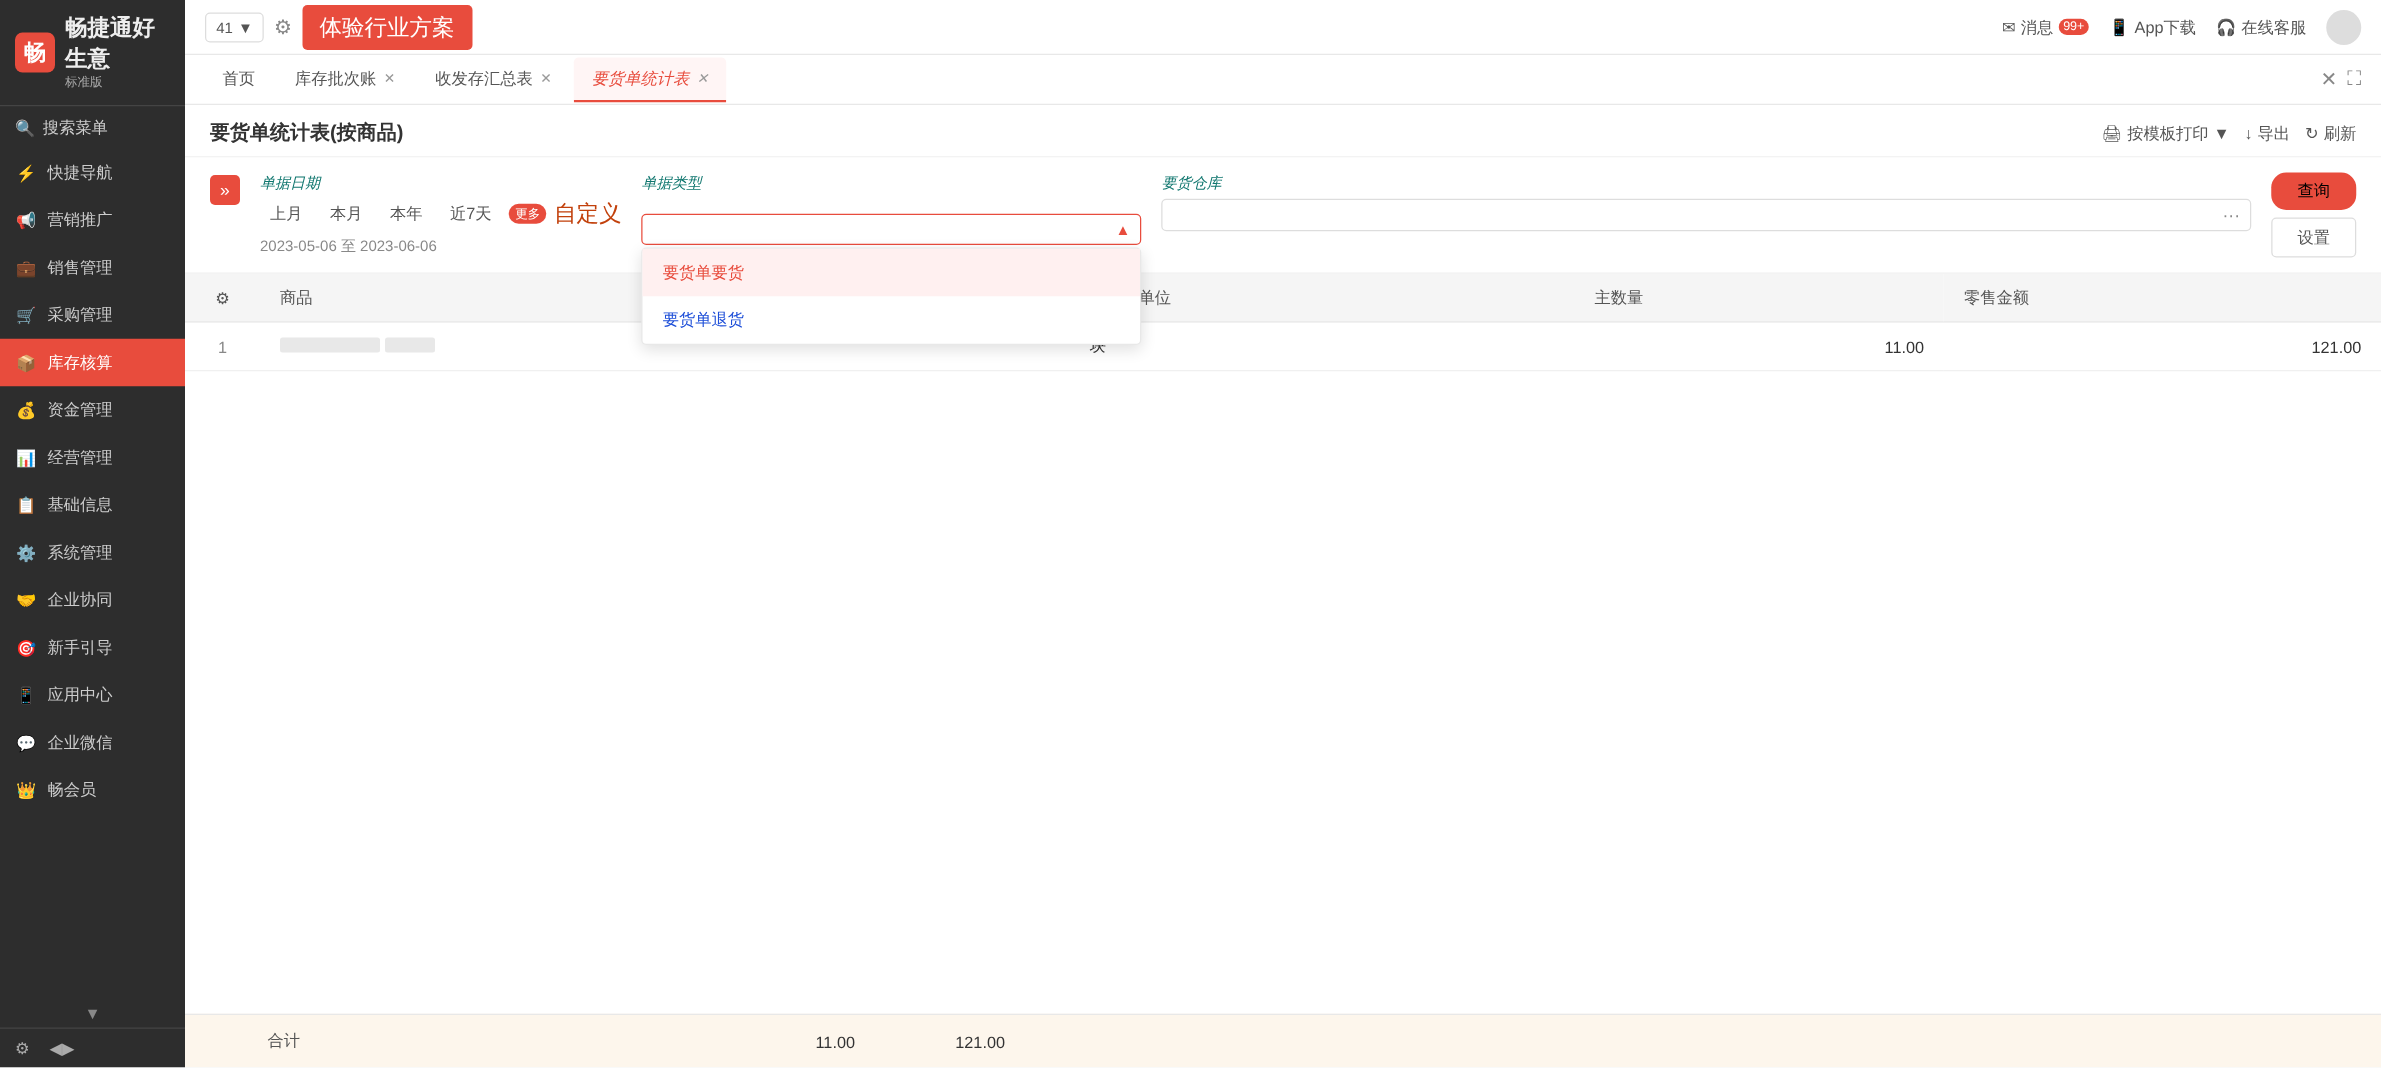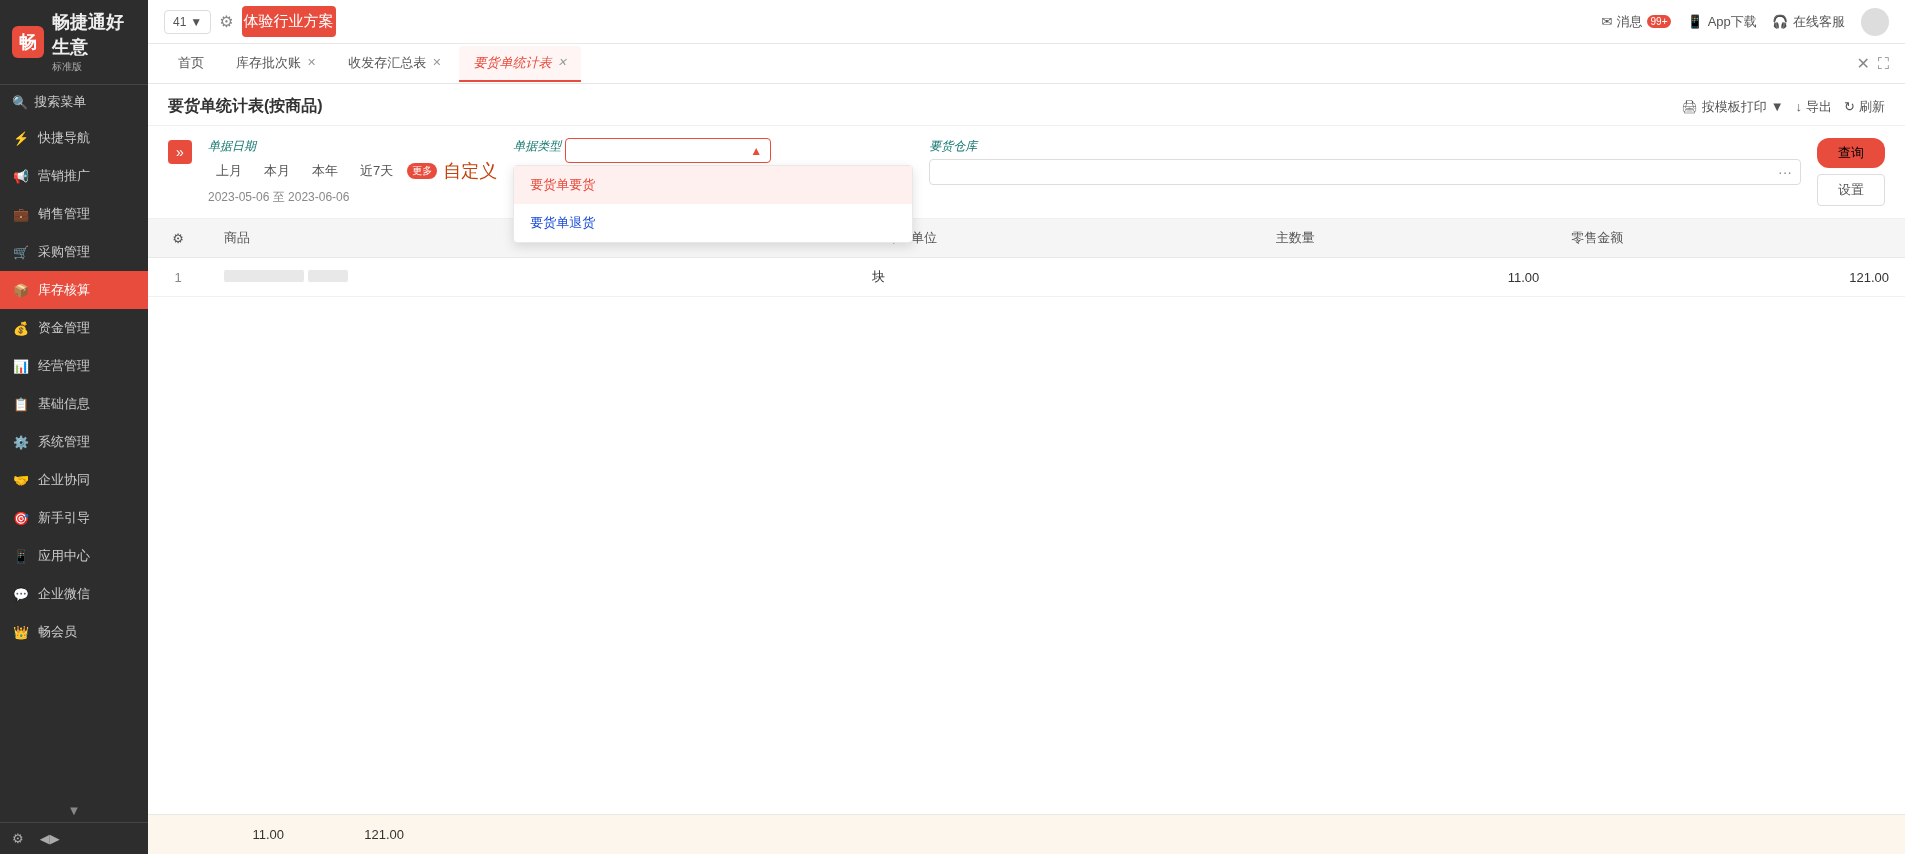--- a/index.html
+++ b/index.html
@@ -114,25 +114,25 @@
       color: #555;
     }
     .gear-btn {
       cursor: pointer;
       color: #888;
       font-size: 16px;
     }
     .try-btn {
       background: #e84c3d;
       color: white;
-      padding: 6px 2px;
+      padding: 6px 14px;
       border: none;
       border-radius: 4px;
       cursor: pointer;
-      font-size: 15px;
+      font-size: 18px;
     }
     .header-right {
       display: flex;
       align-items: center;
       gap: 16px;
       font-size: 13px;
       color: #555;
     }
     .header-right-item {
       display: flex;
@@ -307,21 +307,22 @@
       cursor: pointer;
     }
     .custom-opt {
       font-size: 18px;
       color: #c2410c;
       cursor: pointer;
     }
 
     .filter-type-group {
       display: flex;
-      gap: 4px;
+      flex-direction: column;
+      gap: 16px;
       flex: 0 0 400px;
     }
     .filter-type-input-row {
       display: flex;
       align-items: center;
       border: 1px solid #e84c3d;
       border-radius: 4px;
       padding: 4px 8px;
       background: #fff;
       position: relative;
@@ -682,17 +683,18 @@
     <td><span class="text-placeholder"></span>&nbsp;<span class="text-placeholder" style="width:40px;"></span></td>
     <td>块</td>
     <td class="td-number">11.00</td>
     <td class="td-number">121.00</td>
   </tr>
           </tbody>
       </table>
     </div>
 
     <div class="table-footer">
+      <div class="footer-label">合计</div>
       <div class="footer-value">11.00</div>
       <div class="footer-value">121.00</div>
     </div>
   </div>
 </div>
 
 </body></html>

